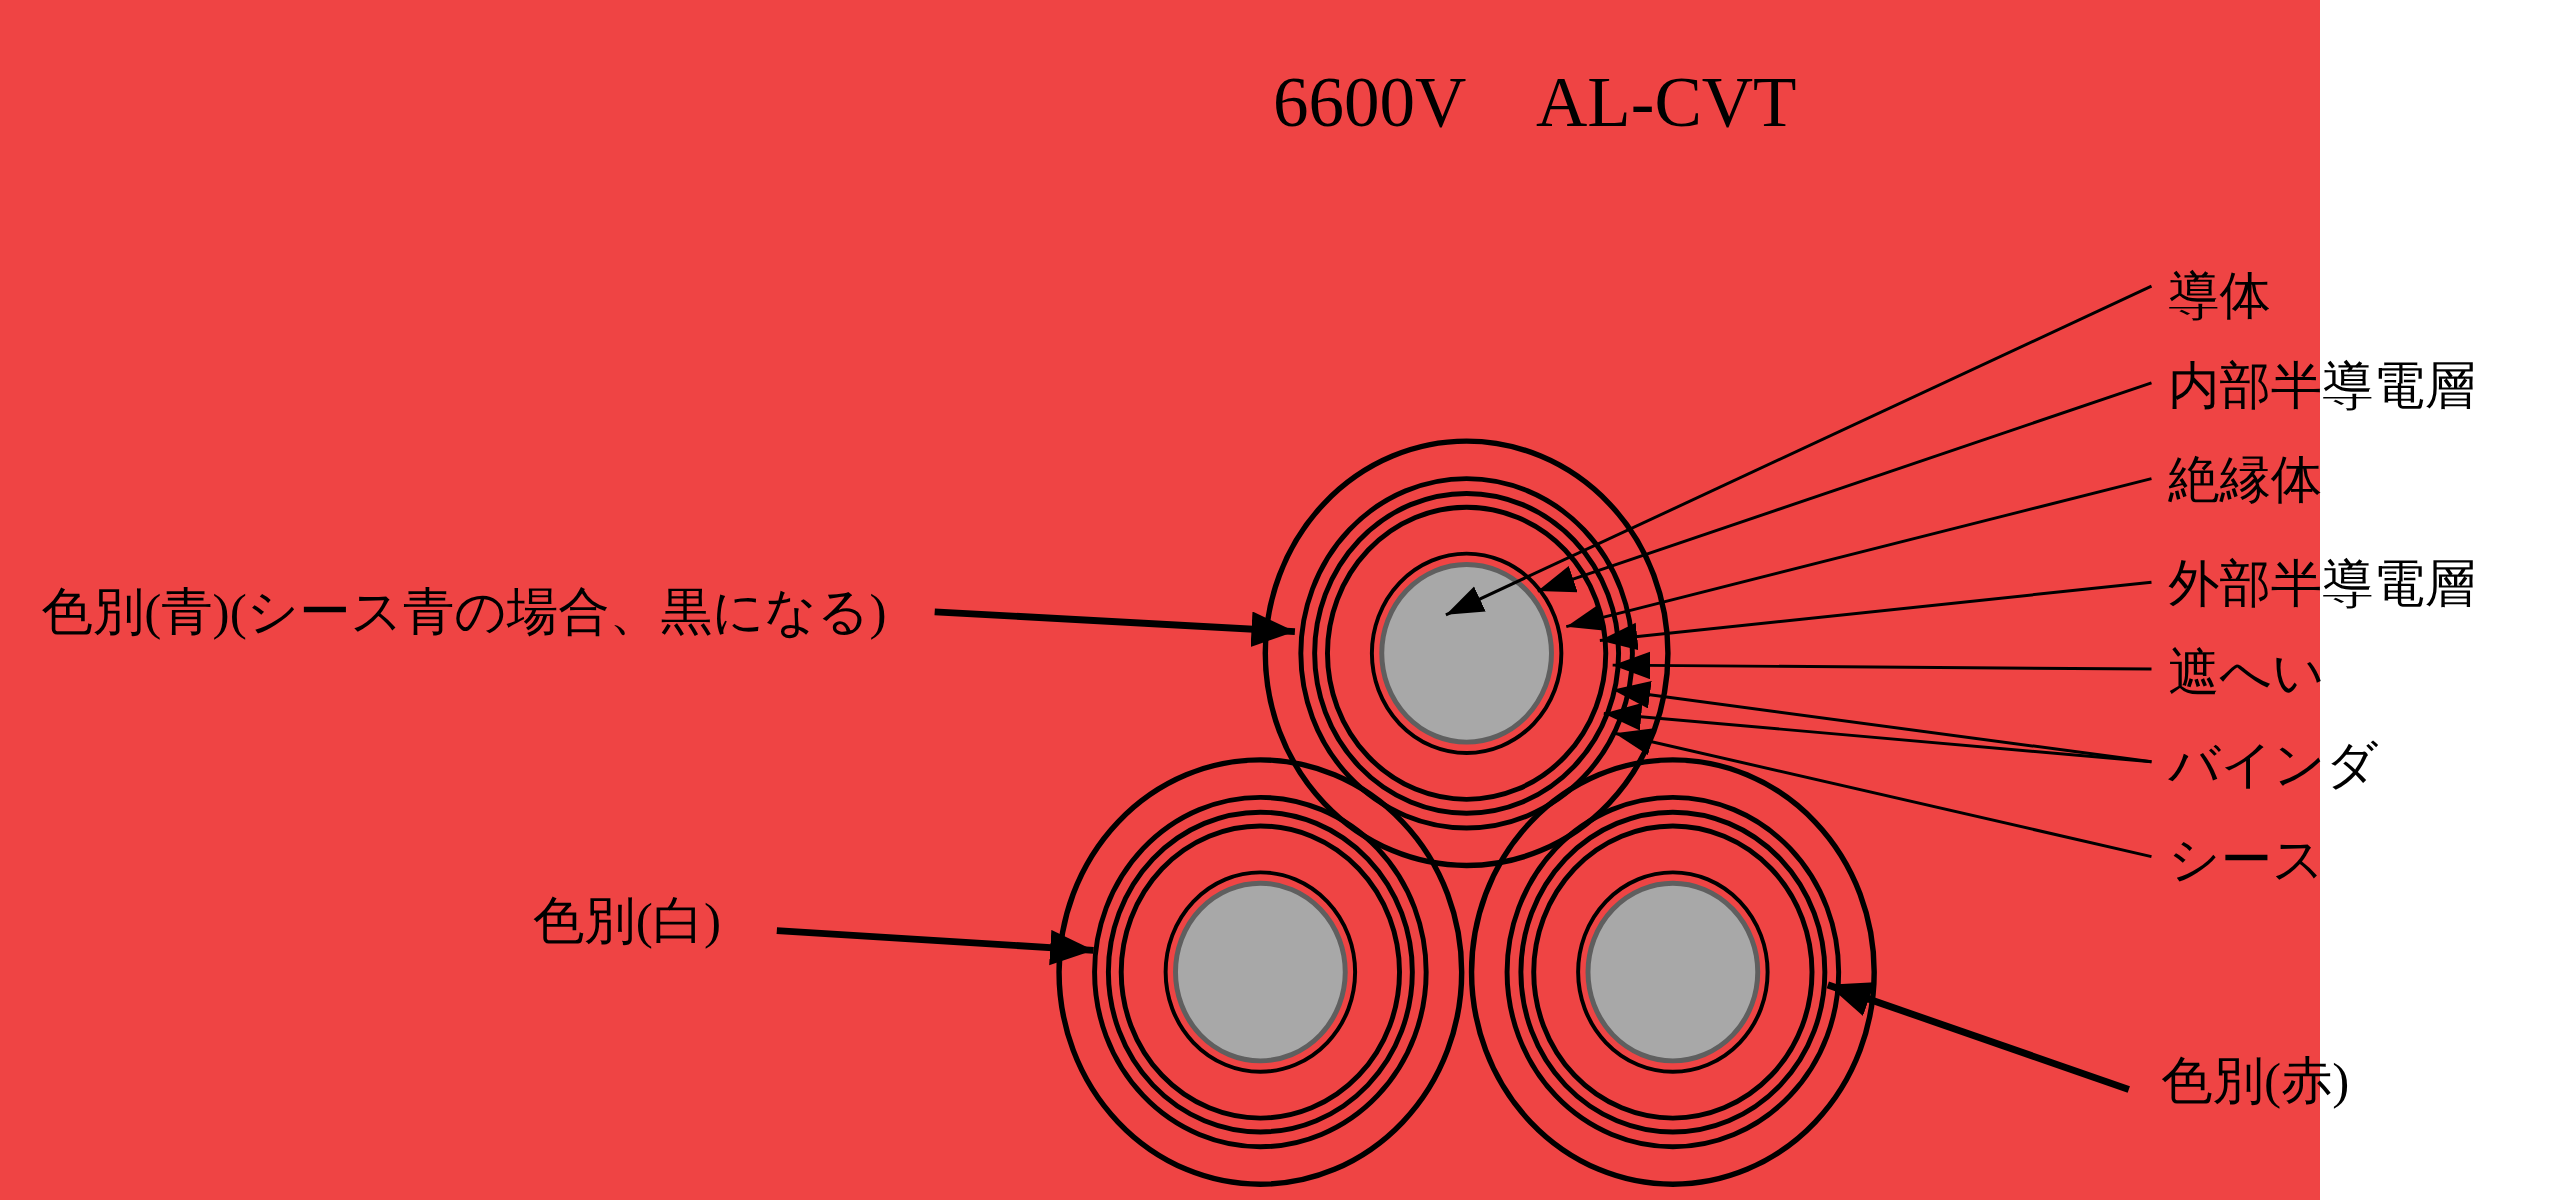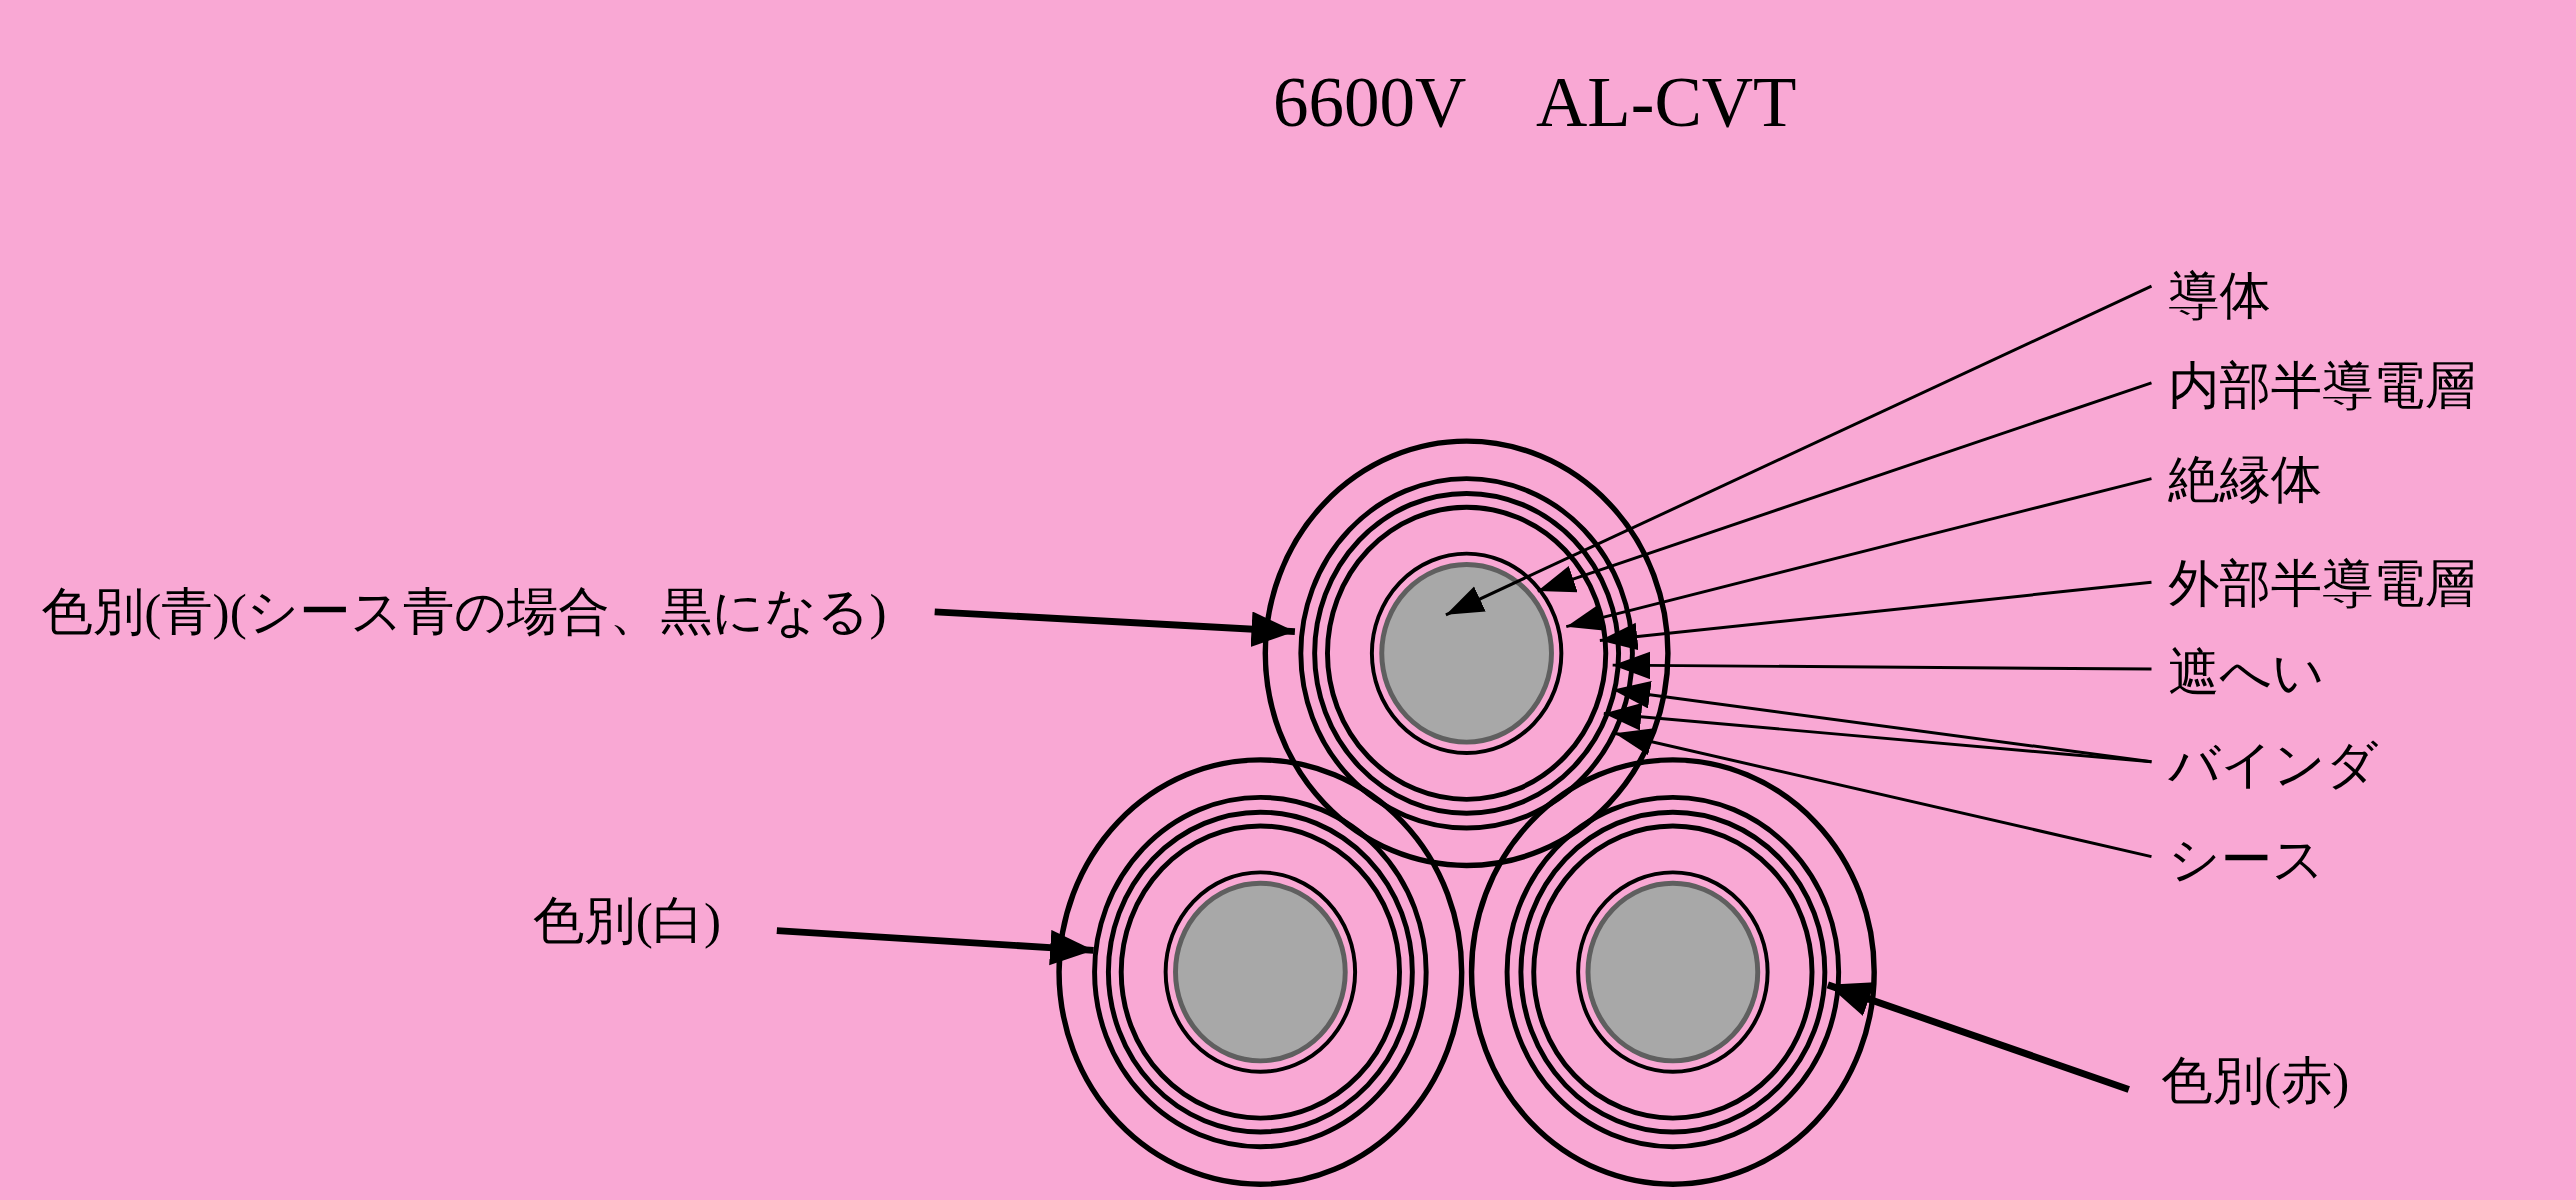--- a/index.html
+++ b/index.html
@@ -6,23 +6,23 @@
     margin: 0;
     padding: 0;
     background: #ffffff;
     width: 2576px;
     height: 1200px;
     overflow: hidden;
     font-family: "Liberation Serif", "DejaVu Serif", serif;
   }
   #stage {
     position: relative;
-    width: 2576px;
+    width: 2320px;
     height: 1200px;
-    background: #f9a8d4;
+    background: #ef4444;
   }
   svg { display: block; }
   text {
     fill: #000000;
     font-family: "Liberation Serif", "DejaVu Serif", serif;
   }
   .title-text {
     font-size: 72px;
     text-anchor: middle;
   }

